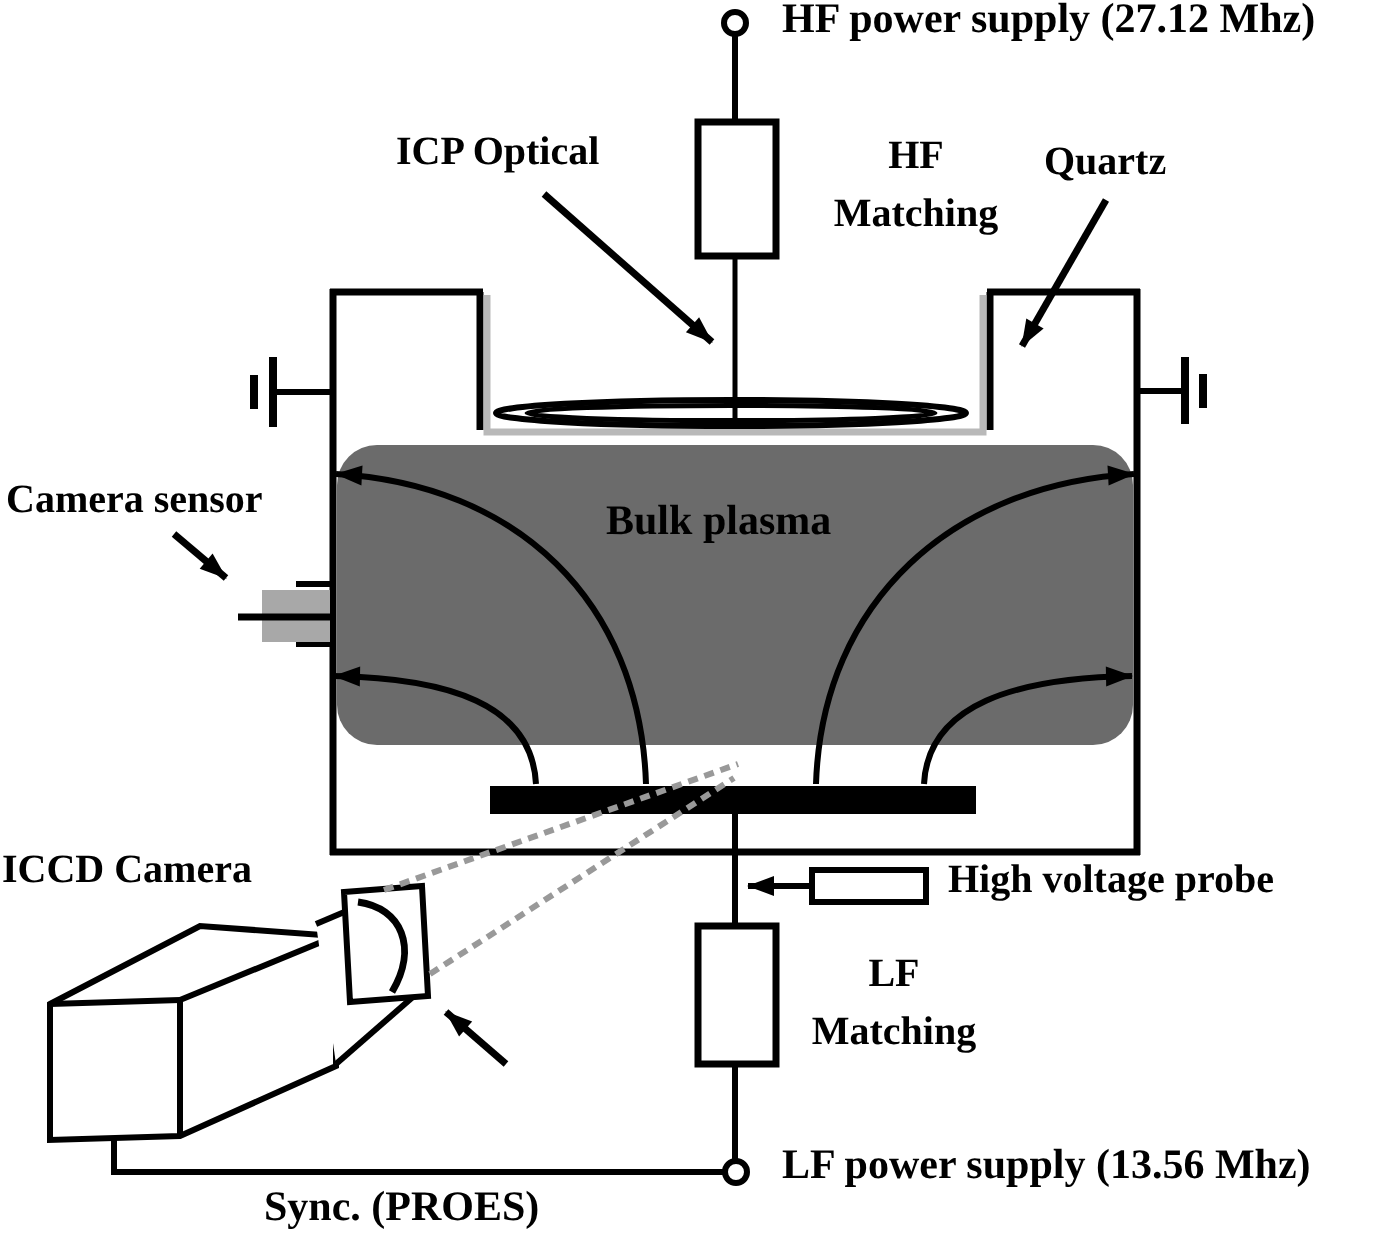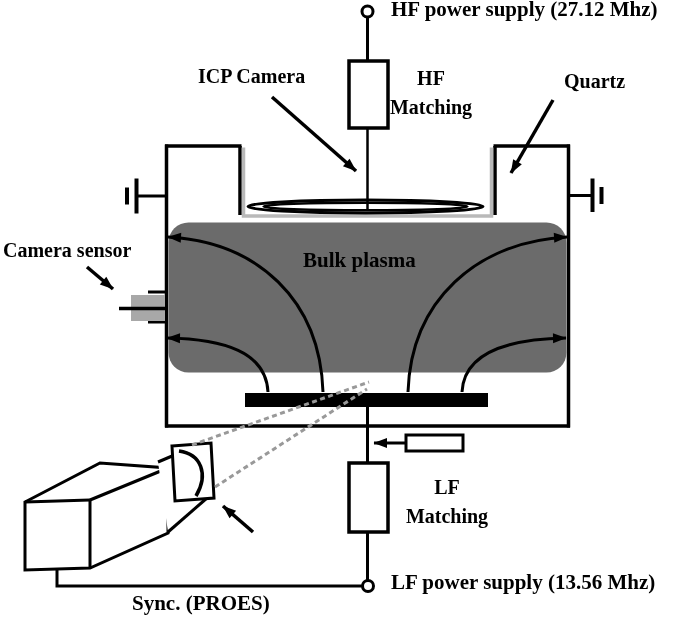--- a/index.html
+++ b/index.html
@@ -113,27 +113,29 @@
 
     <g stroke="#000" stroke-width="3.5">
       <line x1="272" y1="97" x2="356" y2="171" marker-end="url(#ah)"></line>
       <line x1="553" y1="100" x2="511" y2="173" marker-end="url(#ah)"></line>
       <line x1="87" y1="267" x2="113" y2="289" marker-end="url(#ah)"></line>
       <line x1="253" y1="532" x2="223" y2="506" marker-end="url(#ah)"></line>
     </g>
   </svg>
 
   <div class="lbl big" style="left:391px;top:-2px;">HF power supply (27.12 Mhz)</div>
-  <div class="lbl" style="left:198px;top:66px;">ICP Camera</div>
-  <div class="lbl matchlbl" style="left:384px;top:64px;width:94px;">
+  <div class="lbl" style="left:198px;top:66px;">ICP Optical</div>
+  <div class="lbl matchlbl" style="left:411px;top:64px;width:94px;">
     <div>HF</div>
     <div>Matching</div>
   </div>
-  <div class="lbl" style="left:522px;top:71px;margin-left:42px;">Quartz</div>
+  <div class="lbl" style="left:522px;top:71px;">Quartz</div>
   <div class="lbl" style="left:3px;top:240px;">Camera sensor</div>
   <div class="lbl big" style="left:303px;top:249px;">Bulk plasma</div>
+  <div class="lbl" style="left:1px;top:425px;">ICCD Camera</div>
+  <div class="lbl" style="left:474px;top:430px;">High voltage probe</div>
   <div class="lbl matchlbl" style="left:400px;top:473px;width:94px;">
     <div>LF</div>
     <div>Matching</div>
   </div>
   <div class="lbl big" style="left:391px;top:571px;">LF power supply (13.56 Mhz)</div>
   <div class="lbl big" style="left:132px;top:592px;">Sync. (PROES)</div>
 </div>
 
 </body></html>

